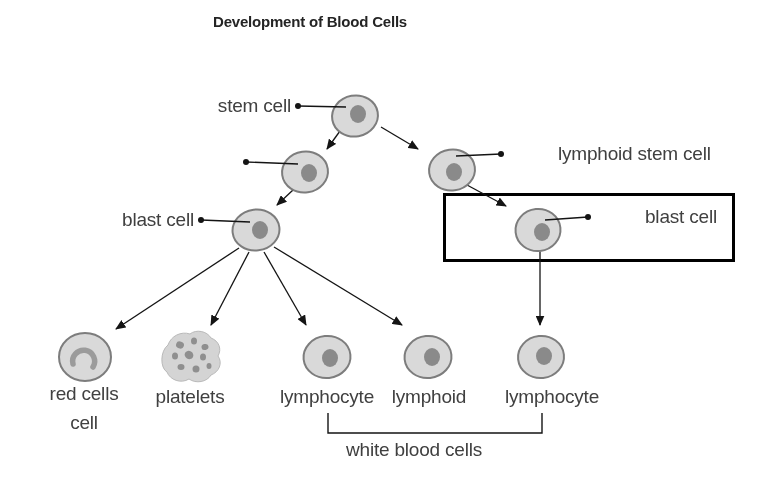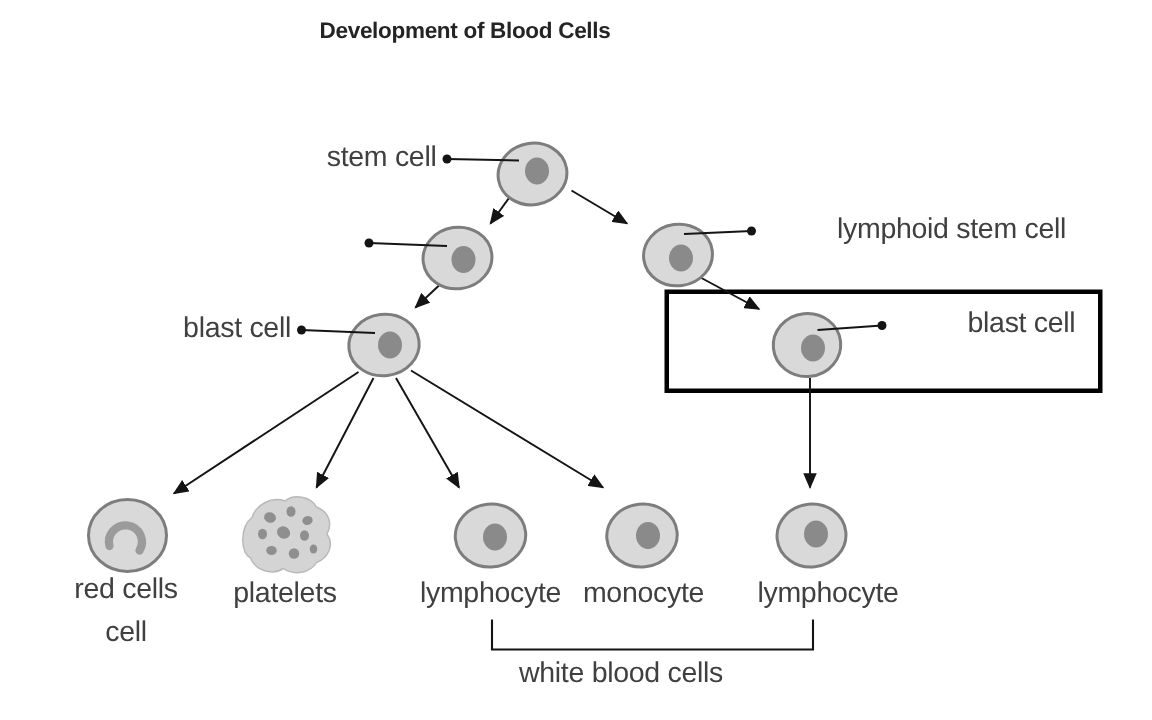--- a/index.html
+++ b/index.html
@@ -140,19 +140,19 @@
   <div class="label anchor-right" style="left:194px;top:220px;">blast cell</div>
 
   <div class="label anchor-left" style="left:597px;top:217px;">blast cell</div>
 
   <div class="label anchor-center wrap" style="left:84px;top:408px;width:76px;">red cells cell</div>
 
   <div class="label anchor-center" style="left:190px;top:397px;">platelets</div>
 
   <div class="label anchor-center" style="left:327px;top:397px;">lymphocyte</div>
 
-  <div class="label anchor-center" style="left:429px;top:397px;">monocyte</div>
+  <div class="label anchor-center" style="left:429px;top:397px;">lymphoid</div>
 
   <div class="label anchor-center" style="left:540px;top:397px;padding-left:24px;">lymphocyte</div>
 
   <div class="label anchor-center" style="left:414px;top:450px;">white blood cells</div>
 
 </div>
 
 </body></html>

